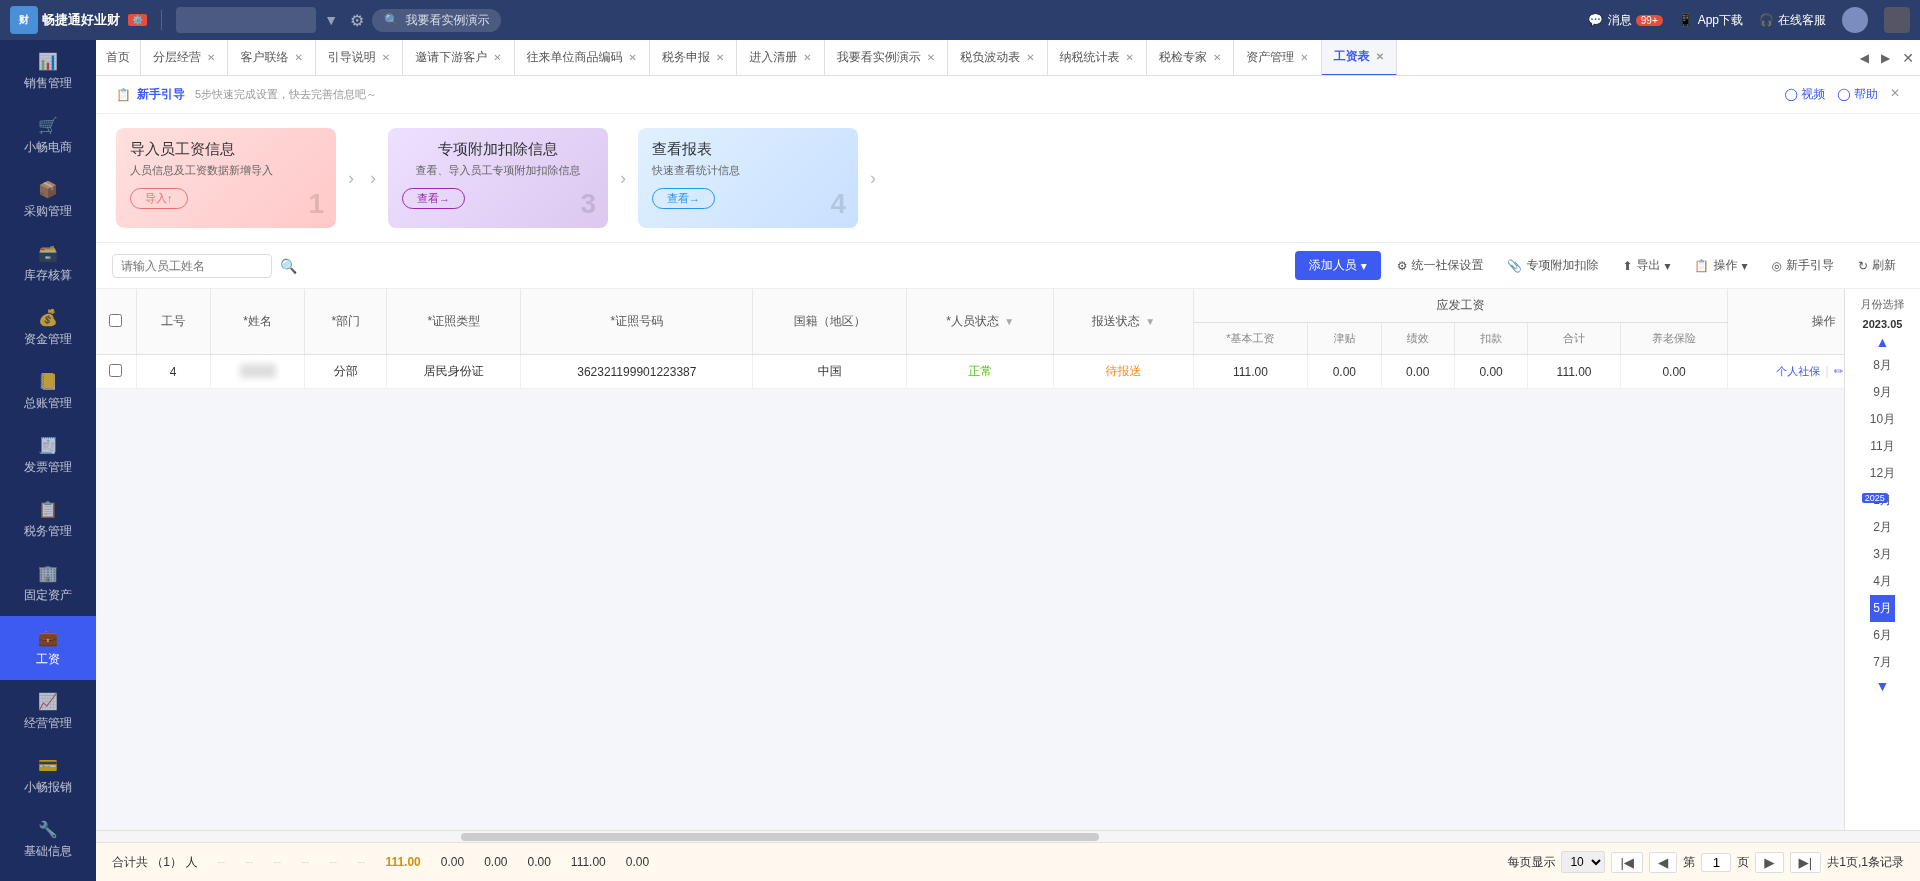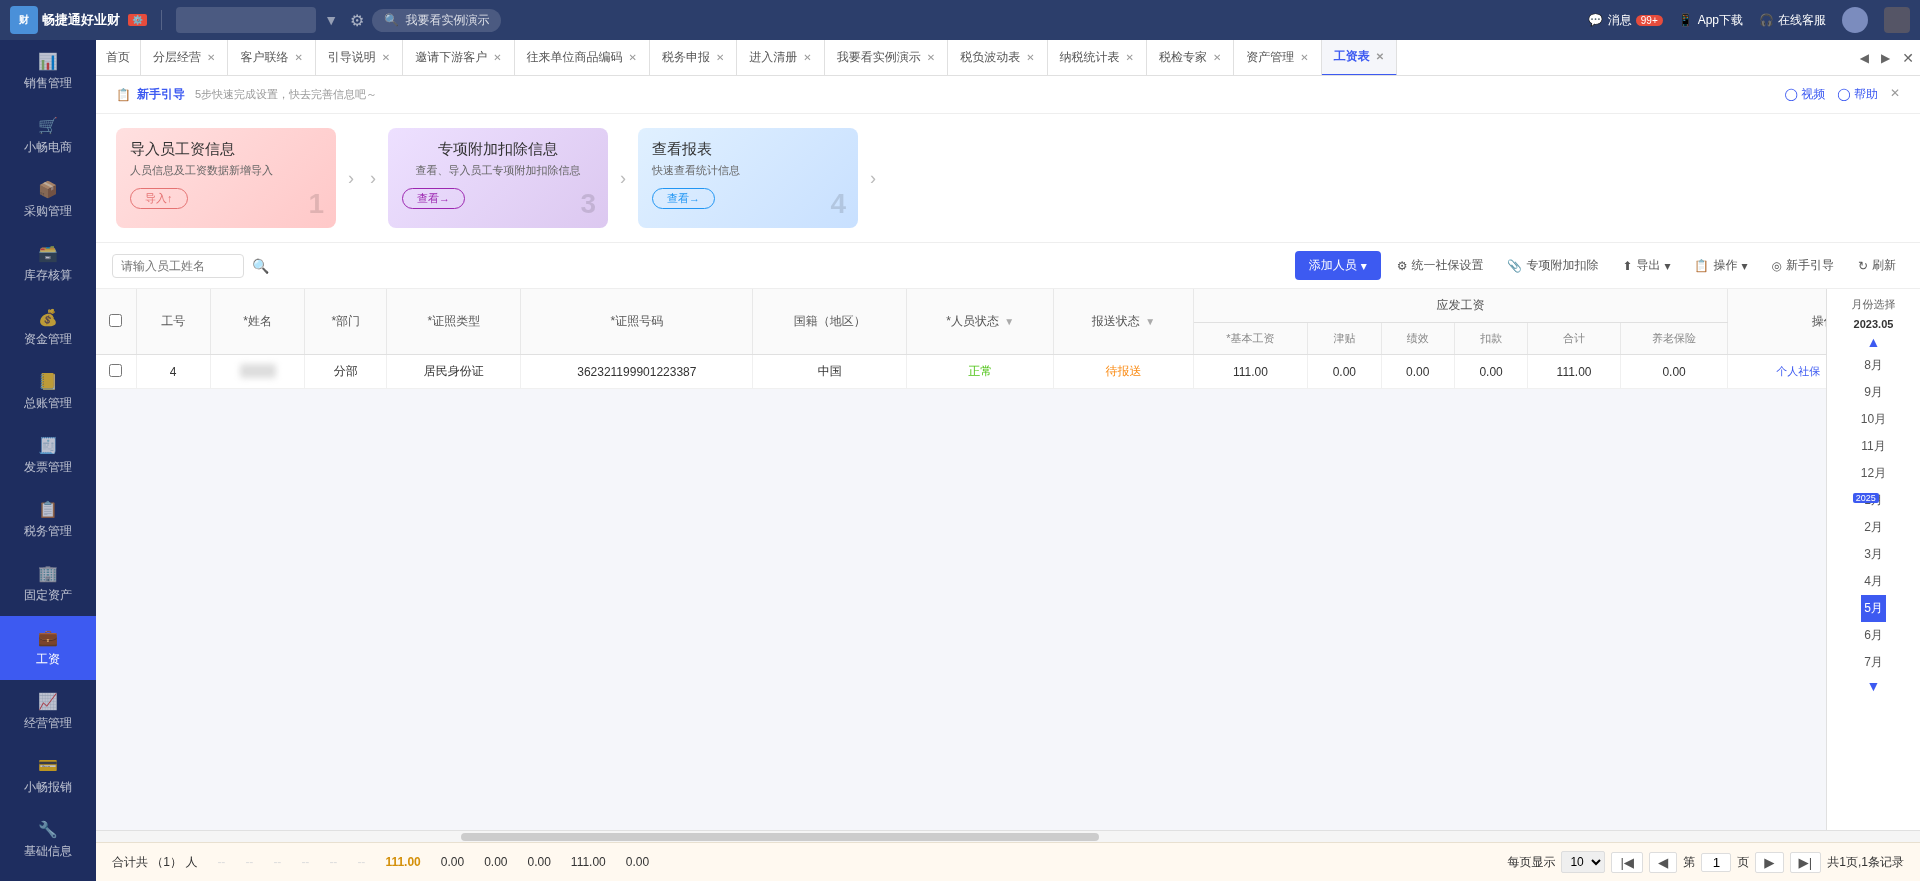--- a/index.html
+++ b/index.html
@@ -56,21 +56,21 @@
     .step-btn { margin-top: 6px; align-self: flex-start; }
     .btn-outline-pink { border: 1px solid #e57373; color: #e57373; background: transparent; border-radius: 12px; padding: 2px 14px; font-size: 11px; cursor: pointer; }
     .btn-outline-green { border: 1px solid #4caf50; color: #4caf50; background: transparent; border-radius: 12px; padding: 2px 14px; font-size: 11px; cursor: pointer; }
     .btn-outline-purple { border: 1px solid #9c27b0; color: #9c27b0; background: transparent; border-radius: 12px; padding: 2px 14px; font-size: 11px; cursor: pointer; }
     .btn-outline-blue { border: 1px solid #2196f3; color: #2196f3; background: transparent; border-radius: 12px; padding: 2px 14px; font-size: 11px; cursor: pointer; }
     .btn-outline-gray { border: 1px solid #9e9e9e; color: #9e9e9e; background: transparent; border-radius: 12px; padding: 2px 14px; font-size: 11px; cursor: pointer; }
     .step-arrow { color: #bbb; font-size: 18px; padding: 0 4px; }
 
     
     .toolbar { padding: 8px 16px; background: #fff; display: flex; align-items: center; gap: 8px; border-bottom: 1px solid #eee; }
-    .search-input { border: 1px solid #ddd; border-radius: 4px; padding: 4px 8px; font-size: 12px; width: 132px; outline: none; }
+    .search-input { border: 1px solid #ddd; border-radius: 4px; padding: 4px 8px; font-size: 12px; width: 160px; outline: none; }
     .search-btn { background: none; border: none; cursor: pointer; color: #999; font-size: 14px; }
     .spacer { flex: 1; }
     .btn-add { background: #3d5af1; color: #fff; border: none; border-radius: 4px; padding: 6px 14px; font-size: 12px; cursor: pointer; display: flex; align-items: center; gap: 4px; }
     .toolbar-action { display: flex; align-items: center; gap: 4px; color: #555; cursor: pointer; font-size: 12px; padding: 4px 8px; }
 
     
     .table-container { flex: 1; overflow: auto; background: #fff; margin: 0; position: relative; }
     .data-table { width: 100%; border-collapse: collapse; font-size: 12px; }
     .data-table th { background: #fafafa; border-bottom: 1px solid #e0e0e0; border-right: 1px solid #e8e8e8; padding: 8px 10px; text-align: center; color: #555; font-weight: normal; white-space: nowrap; }
     .data-table td { border-bottom: 1px solid #f0f0f0; border-right: 1px solid #f0f0f0; padding: 8px 10px; text-align: center; color: #333; }
@@ -86,21 +86,21 @@
     .table-footer { background: #fff9f0; border-top: 1px solid #e8e0d0; padding: 8px 16px; display: flex; align-items: center; gap: 20px; font-size: 12px; color: #333; }
     .footer-sep { color: #ddd; }
     .pagination { margin-left: auto; display: flex; align-items: center; gap: 6px; font-size: 12px; }
     .page-btn { border: 1px solid #ddd; background: #fff; padding: 2px 8px; border-radius: 2px; cursor: pointer; color: #555; }
     .page-btn:disabled { color: #ccc; cursor: default; }
     .page-select { border: 1px solid #ddd; border-radius: 2px; padding: 2px 4px; font-size: 12px; }
     .scroll-bar-container { height: 12px; background: #f5f5f5; border-top: 1px solid #e0e0e0; padding: 2px 0; }
     .scroll-bar-inner { height: 8px; background: #ccc; border-radius: 4px; width: 35%; margin: 0 auto; margin-left: 20%; }
 
     
-    .month-panel { position: absolute; right: 0; top: 0; bottom: 0; width: 94px; background: #fff; border-left: 1px solid #e0e0e0; display: flex; flex-direction: column; align-items: center; z-index: 10; }
+    .month-panel { position: absolute; right: 0; top: 0; bottom: 0; width: 76px; background: #fff; border-left: 1px solid #e0e0e0; display: flex; flex-direction: column; align-items: center; z-index: 10; }
     .month-panel-title { font-size: 11px; color: #666; padding: 8px 4px 4px; text-align: center; }
     .month-panel-year { font-size: 11px; color: #333; font-weight: bold; padding: 2px 4px; text-align: center; }
     .month-panel-nav { display: flex; flex-direction: column; align-items: center; width: 100%; }
     .month-nav-btn { background: none; border: none; cursor: pointer; color: #3d5af1; font-size: 14px; padding: 2px; }
     .month-item { width: 100%; text-align: center; padding: 5px 0; font-size: 12px; cursor: pointer; color: #555; }
     .month-item.active { background: #3d5af1; color: #fff; border-radius: 0; }
     .year-badge { position: absolute; top: 0; right: 4px; background: #3d5af1; color: #fff; font-size: 9px; border-radius: 2px; padding: 0 3px; }
 
     
     .filter-icon { font-size: 10px; color: #aaa; cursor: pointer; margin-left: 2px; }

